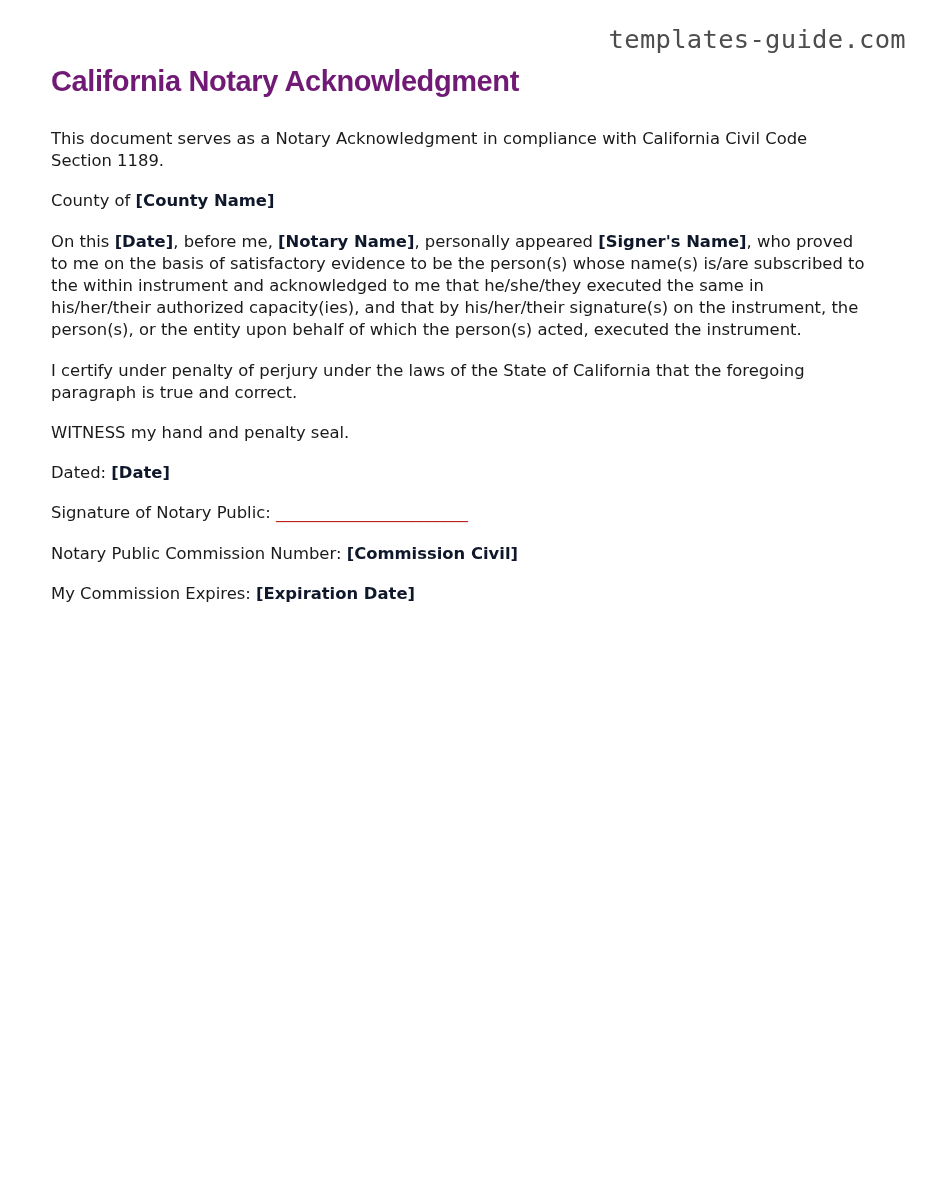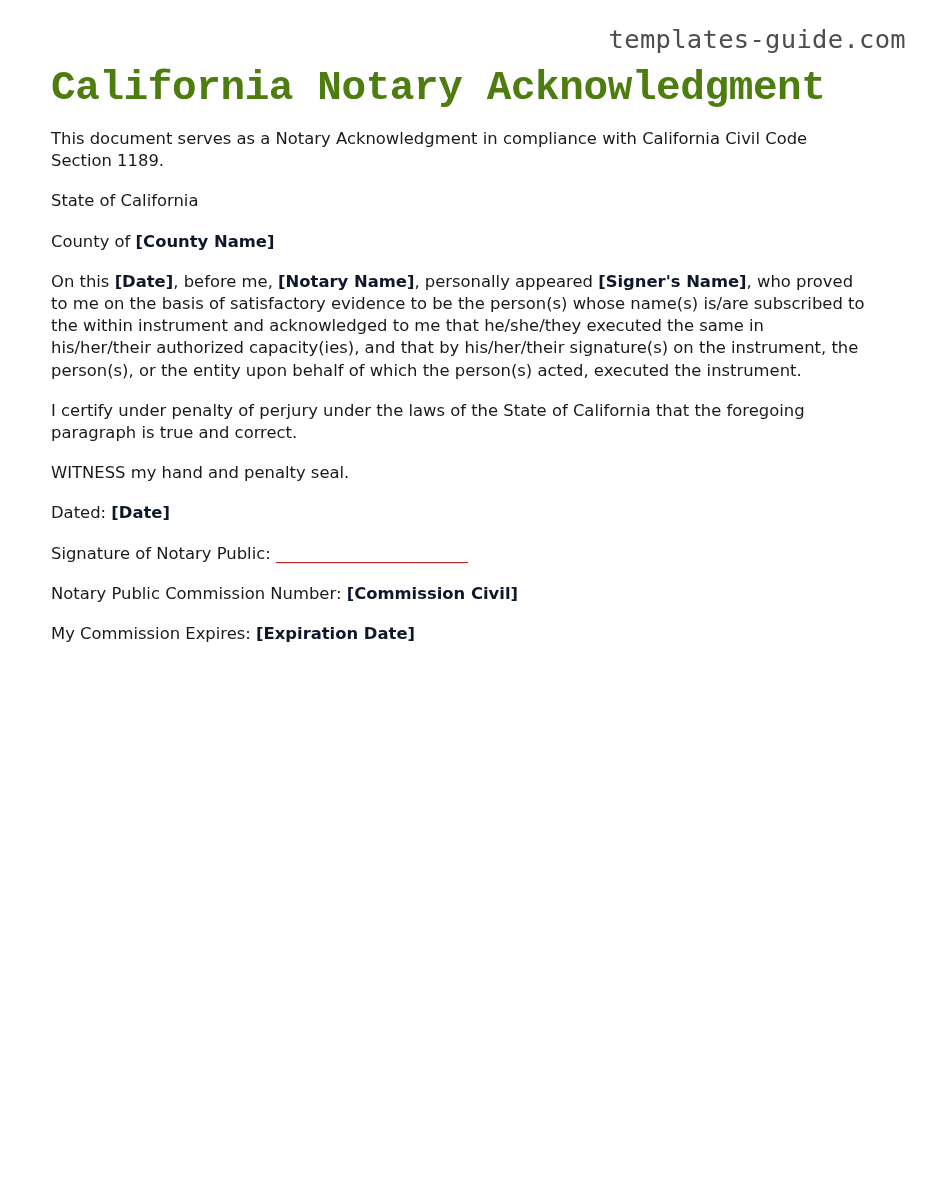--- a/index.html
+++ b/index.html
@@ -41,25 +41,25 @@
   }
 
   .content {
     position: absolute;
     left: 51px;
     top: 0;
     width: 826px;
   }
 
   h1.doc-title {
-    font-family: Liberation Mono, monospace;
-    font-size: 41px;
+    font-family: Liberation Sans, sans-serif;
+    font-size: 29px;
     font-weight: bold;
     letter-spacing: -0.4px;
-    color: #4d7c0f;
+    color: #701a75;
     margin: 0;
     padding: 0;
     position: absolute;
     top: 65px;
     left: 0;
     line-height: 1.15;
     white-space: nowrap;
   }
 
   .body-block {
@@ -101,21 +101,20 @@
   <div class="watermark">templates-guide.com</div>
 
   <div class="content">
 
     <h1 class="doc-title">California Notary Acknowledgment</h1>
 
     <div class="body-block">
 
       <p class="para">This document serves as a Notary Acknowledgment in compliance with California Civil Code Section 1189.</p>
 
-      <p class="para">State of California</p>
 
       <p class="para"><span>County of </span><span class="ph">[County Name]</span></p>
 
       <p class="para"><span>On this </span><span class="ph">[Date]</span><span>, before me, </span><span class="ph">[Notary Name]</span><span>, personally appeared </span><span class="ph">[Signer's Name]</span><span>, who proved to me on the basis of satisfactory evidence to be the person(s) whose name(s) is/are subscribed to the within instrument and acknowledged to me that he/she/they executed the same in his/her/their authorized capacity(ies), and that by his/her/their signature(s) on the instrument, the person(s), or the entity upon behalf of which the person(s) acted, executed the instrument.</span></p>
 
       <p class="para">I certify under penalty of perjury under the laws of the State of California that the foregoing paragraph is true and correct.</p>
 
       <p class="para">WITNESS my hand and penalty seal.</p>
 
       <p class="para"><span>Dated: </span><span class="ph">[Date]</span></p>

